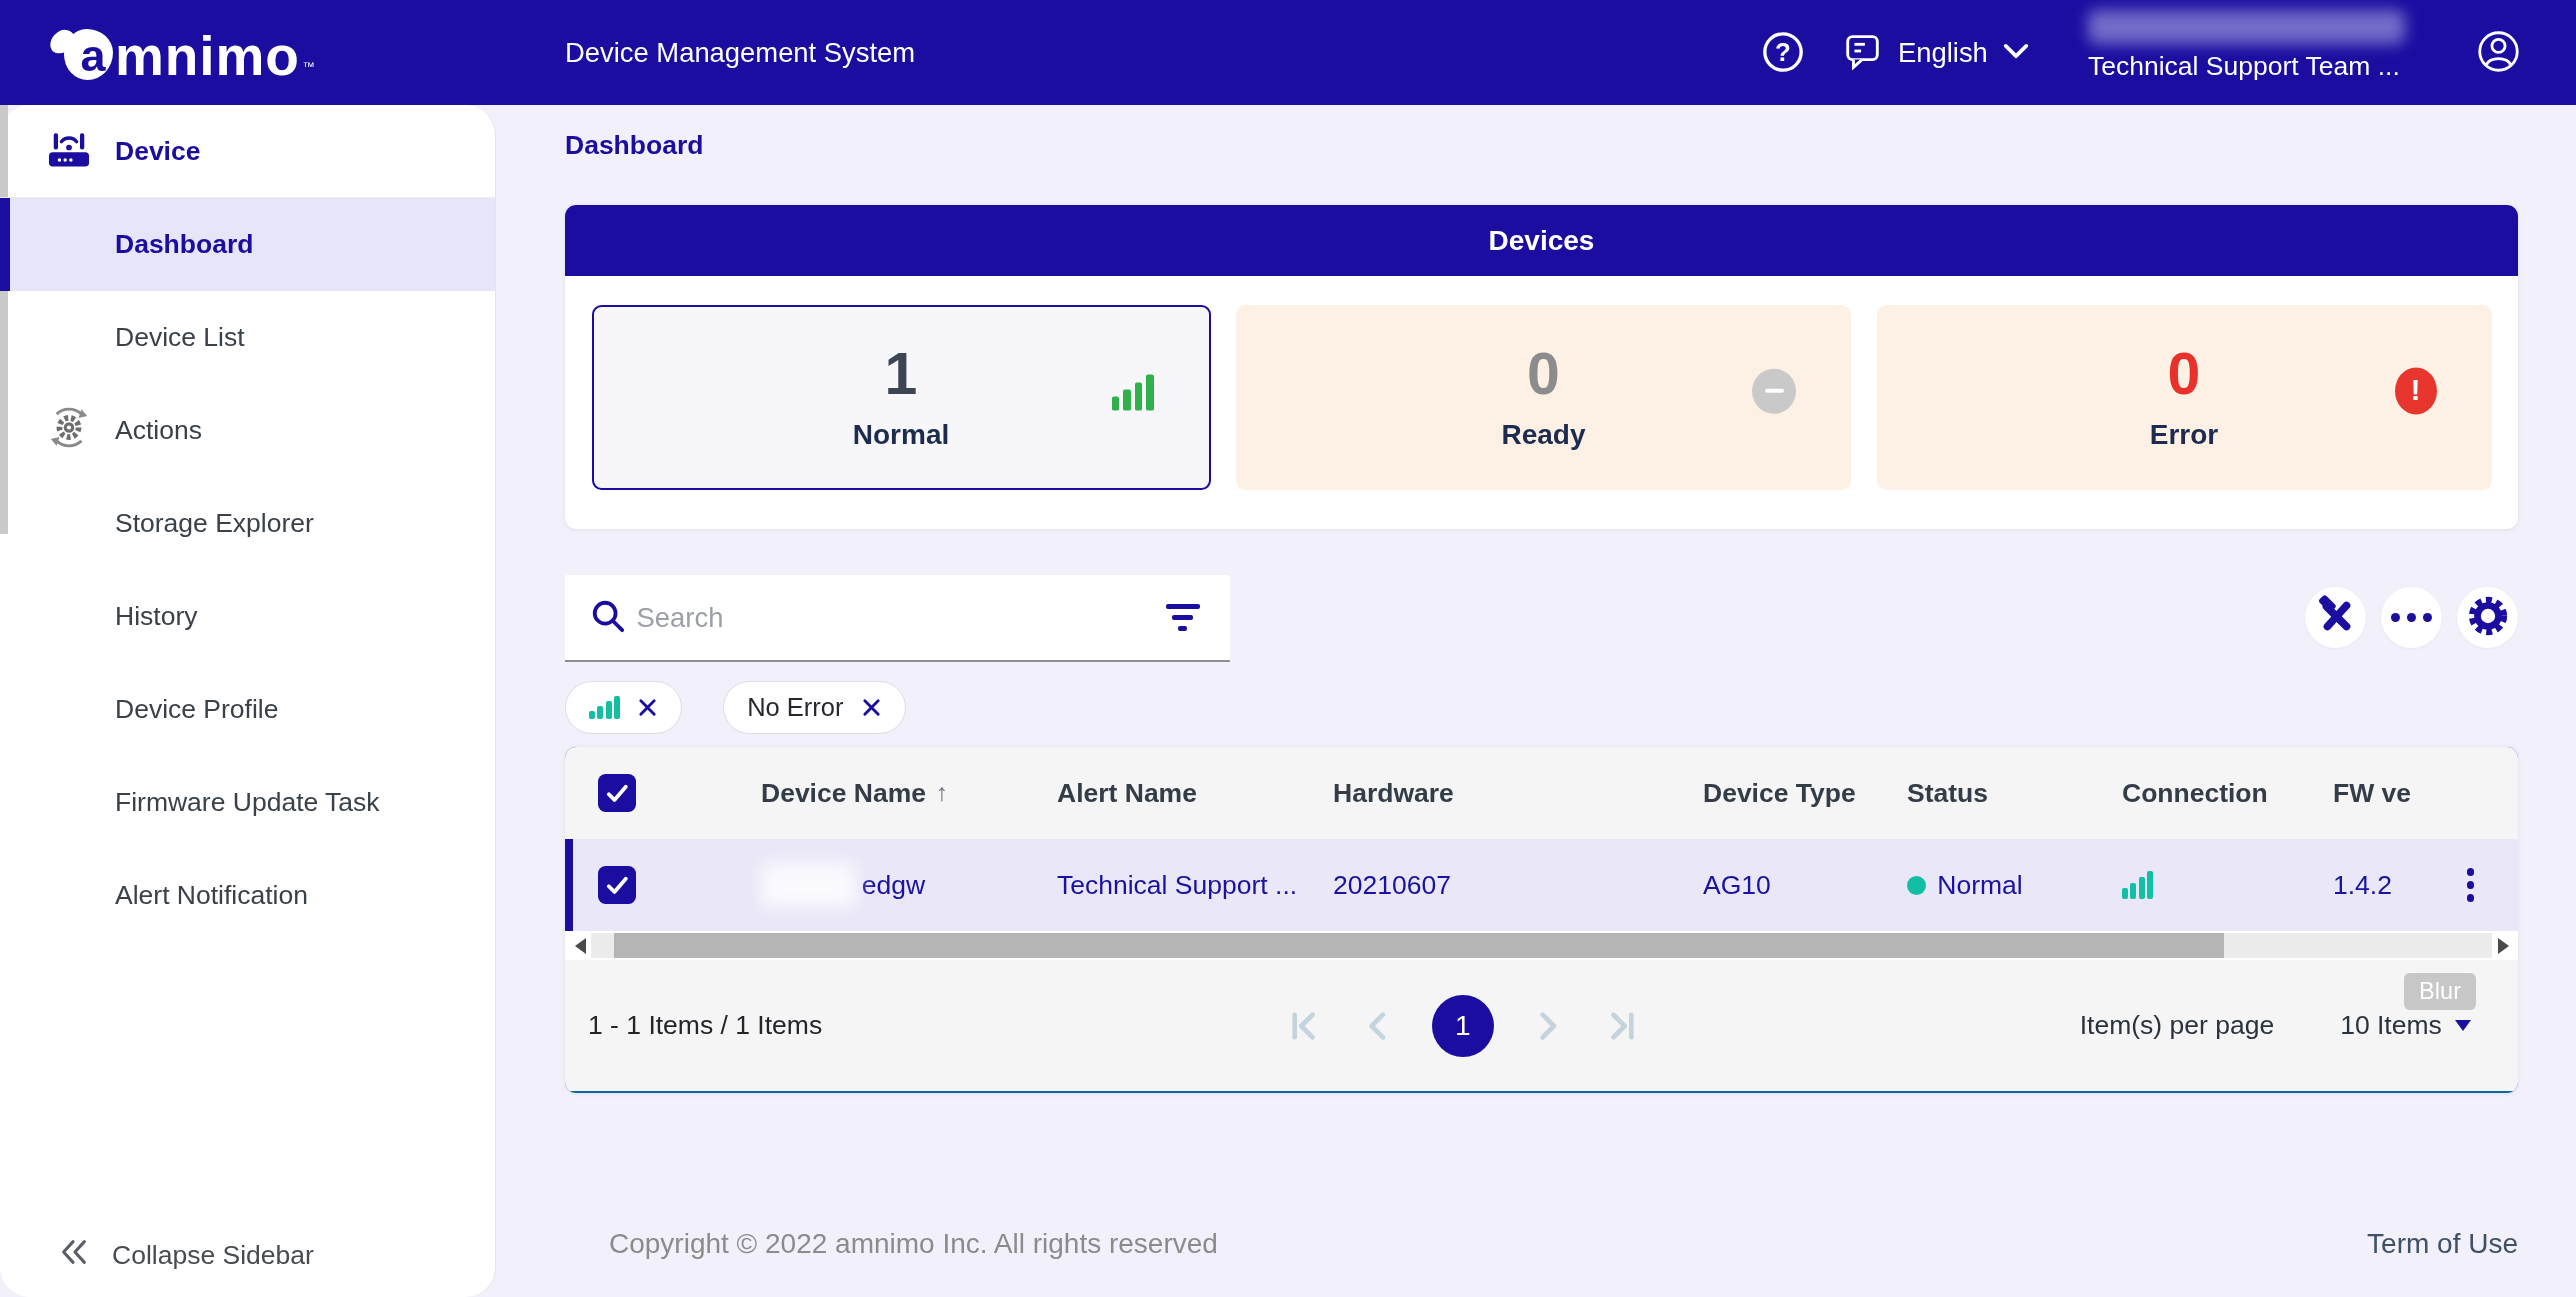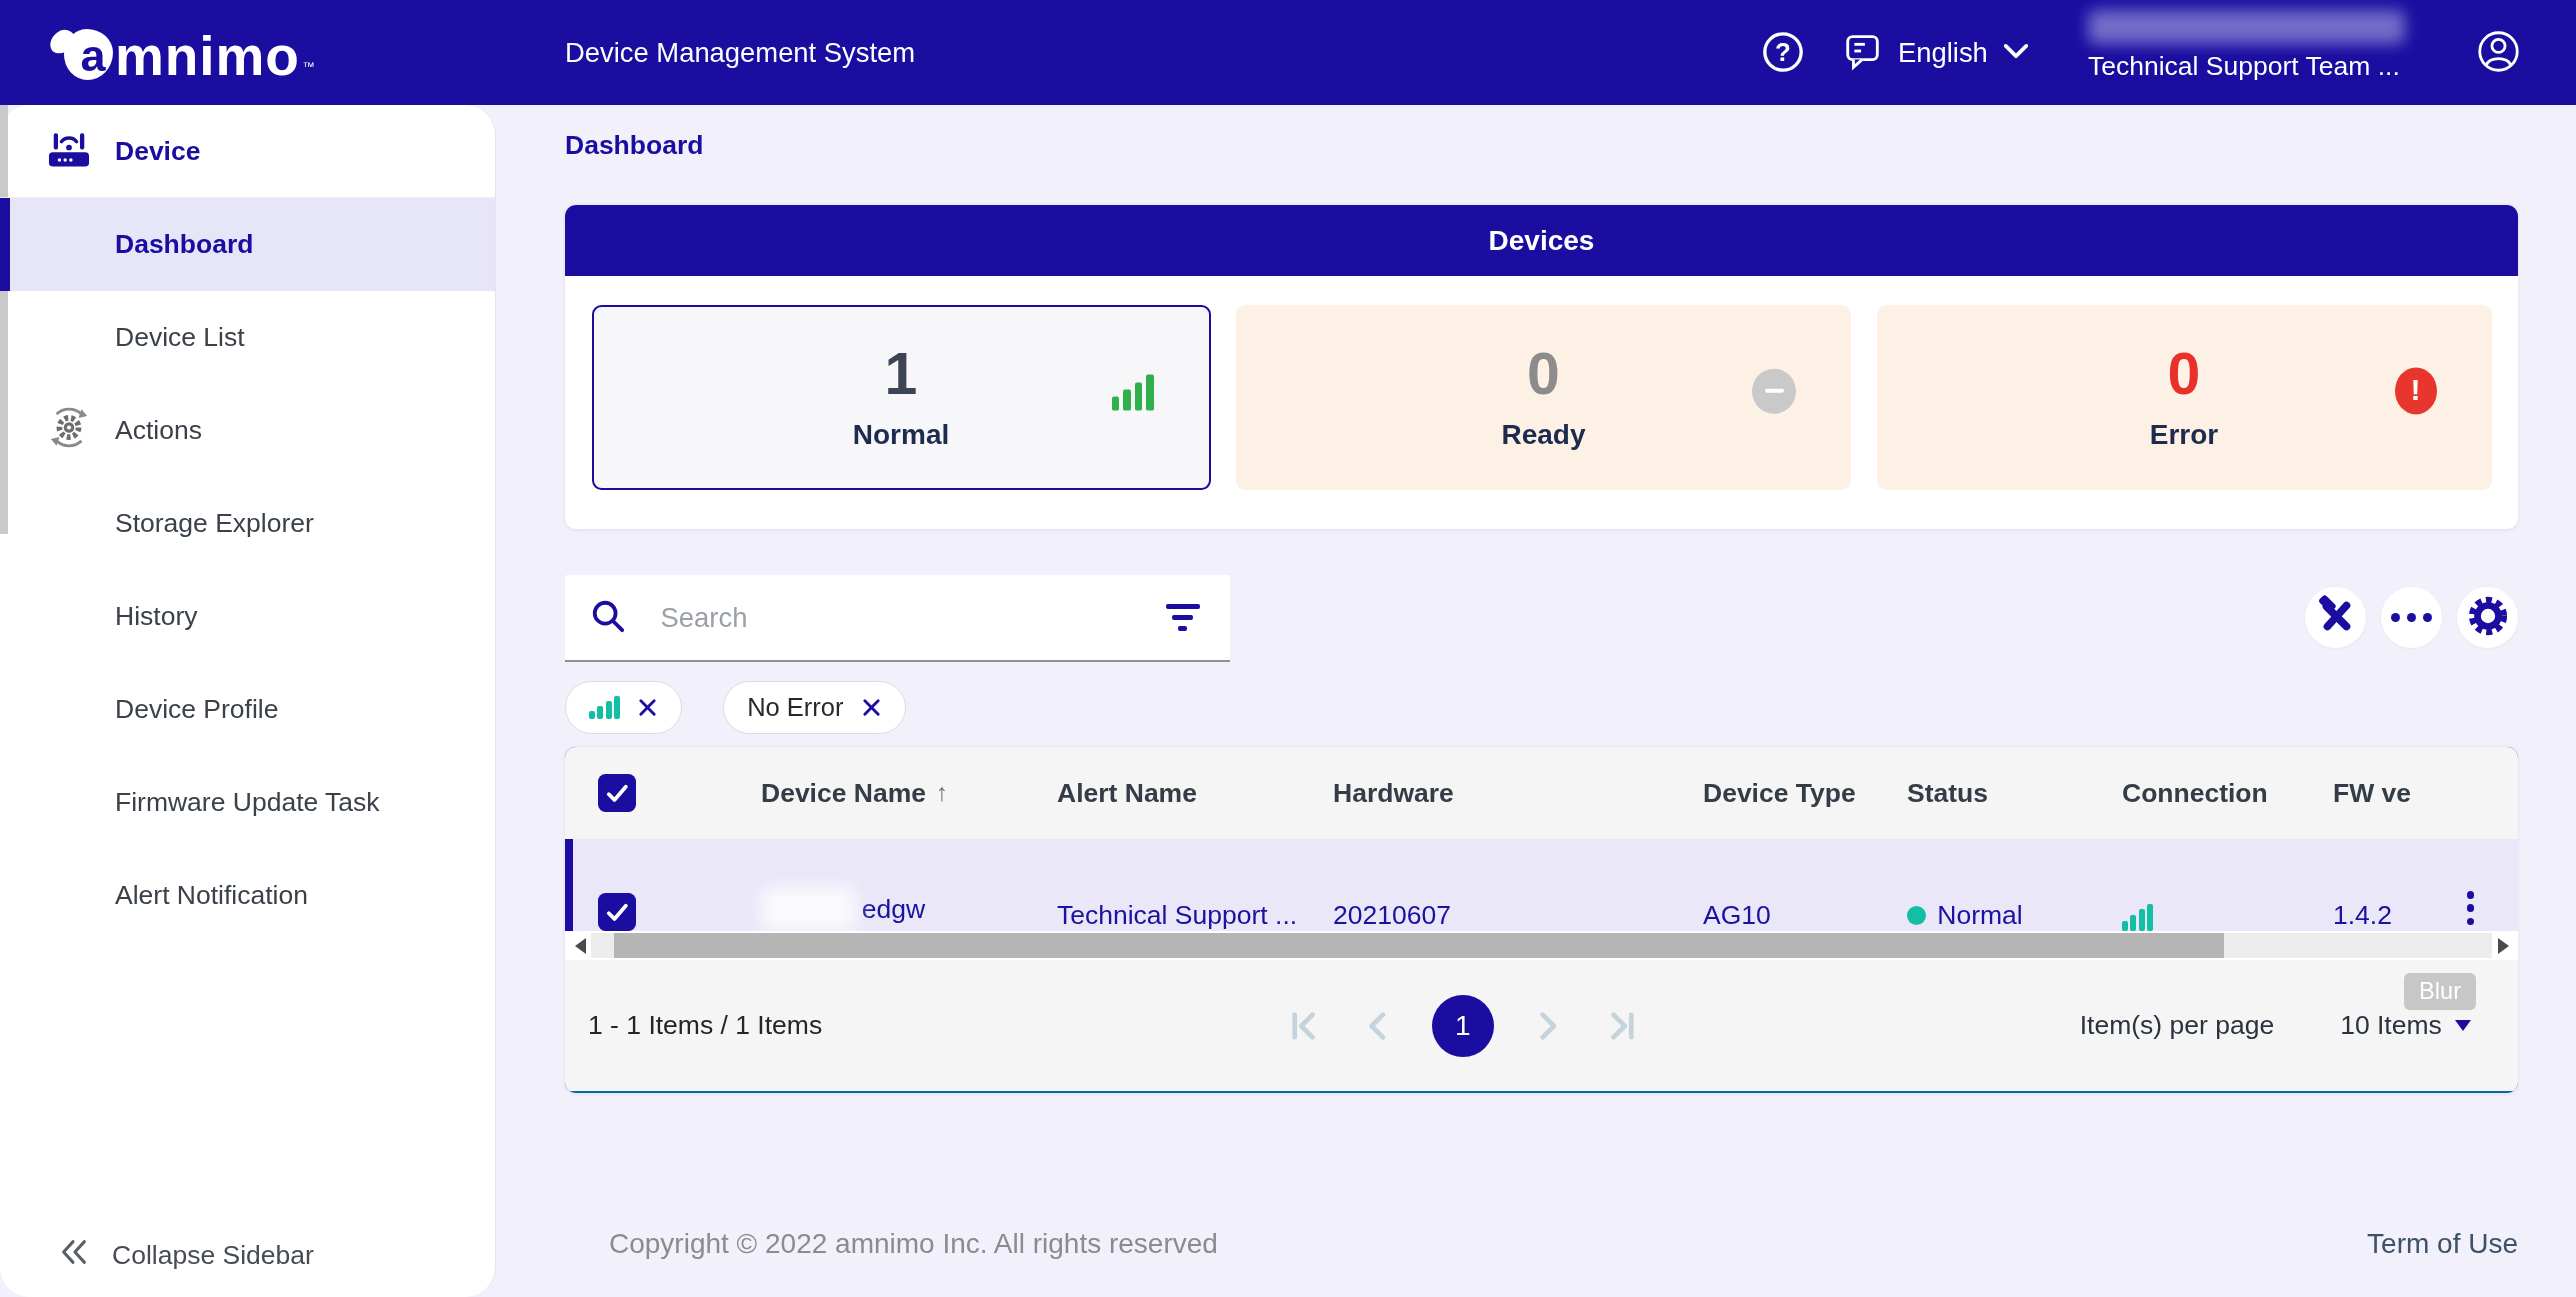--- a/index.html
+++ b/index.html
@@ -80,21 +80,21 @@
                   display:flex; align-items:center; justify-content:center; }
   .minus-circle i { display:block; width:19px; height:4.7px; background:#fff; border-radius:2.8px; }
   .alert-circle { width:42px; height:47px; border-radius:50%; background:#e8362e; color:#fff;
                   display:flex; align-items:center; justify-content:center;
                   font-size:30px; font-weight:bold; }
 
   .search-box { position:absolute; left:68px; top:470px; width:665px; height:87px;
                 background:#fff; border-bottom:2.8px solid #8f8f8f; display:flex;
                 align-items:center; padding:0 24.6px; border-radius:2.8px 2.8px 0 0; }
   .search-box input { border:none; outline:none; flex:1; font-size:27.4px; color:#333;
-                      margin-left:35px; background:transparent;
+                      margin-left:11px; background:transparent;
                       font-family:"Liberation Sans", sans-serif; }
   .search-box input::placeholder { color:#9aa0a6; }
   .filter-icon { display:flex; flex-direction:column; gap:6.6px; align-items:center;
                  cursor:pointer; padding:5.7px; }
   .filter-icon i { display:block; height:4.7px; background:#1a0da0; border-radius:1.9px; }
 
   .toolbar { position:absolute; top:482px; left:68px; width:1953px; display:flex;
              justify-content:flex-end; gap:15px; }
   .tool-btn { width:61px; height:61px; border-radius:50%; background:#fff; cursor:pointer;
               display:flex; align-items:center; justify-content:center;
@@ -106,21 +106,21 @@
   .chip { height:53px; border:1.9px solid #dcdce2; border-radius:26.5px; background:#fff;
           display:flex; align-items:center; gap:17px; padding:0 23px; font-size:25.5px;
           color:#26292e; }
   .chip-x { cursor:pointer; display:flex; }
 
   .table-card { position:absolute; left:68px; top:642px; width:1953px; height:346px;
                 background:#0369a1; border-radius:11.3px; overflow:hidden;
                 box-shadow:0 0.9px 4.7px rgba(40,40,90,.10); }
   .t-header { height:92px; background:#f5f5f5; display:flex; align-items:center;
               font-weight:bold; font-size:26.5px; color:#333c47; }
-  .t-row { height:92px; background:#e9e7f8; display:flex; align-items:flex-end;
+  .t-row { height:92px; background:#e9e7f8; display:flex; align-items:center;
            font-size:26.5px; color:#1a12a0; position:relative; cursor:pointer; }
   .t-row::before { content:''; position:absolute; left:0; top:0; bottom:0; width:7.6px;
                    background:#1a0da0; }
   .col-check { width:161px; padding-left:33px; display:flex; align-items:center; }
   .col-name { width:331px; padding-left:35px; display:flex; align-items:center; }
   .col-tenant { width:276px; overflow:hidden; white-space:nowrap; }
   .col-hw { width:370px; }
   .col-type { width:204px; }
   .col-status { width:215px; display:flex; align-items:center; gap:11.3px; }
   .col-conn { width:211px; display:flex; align-items:center; }

